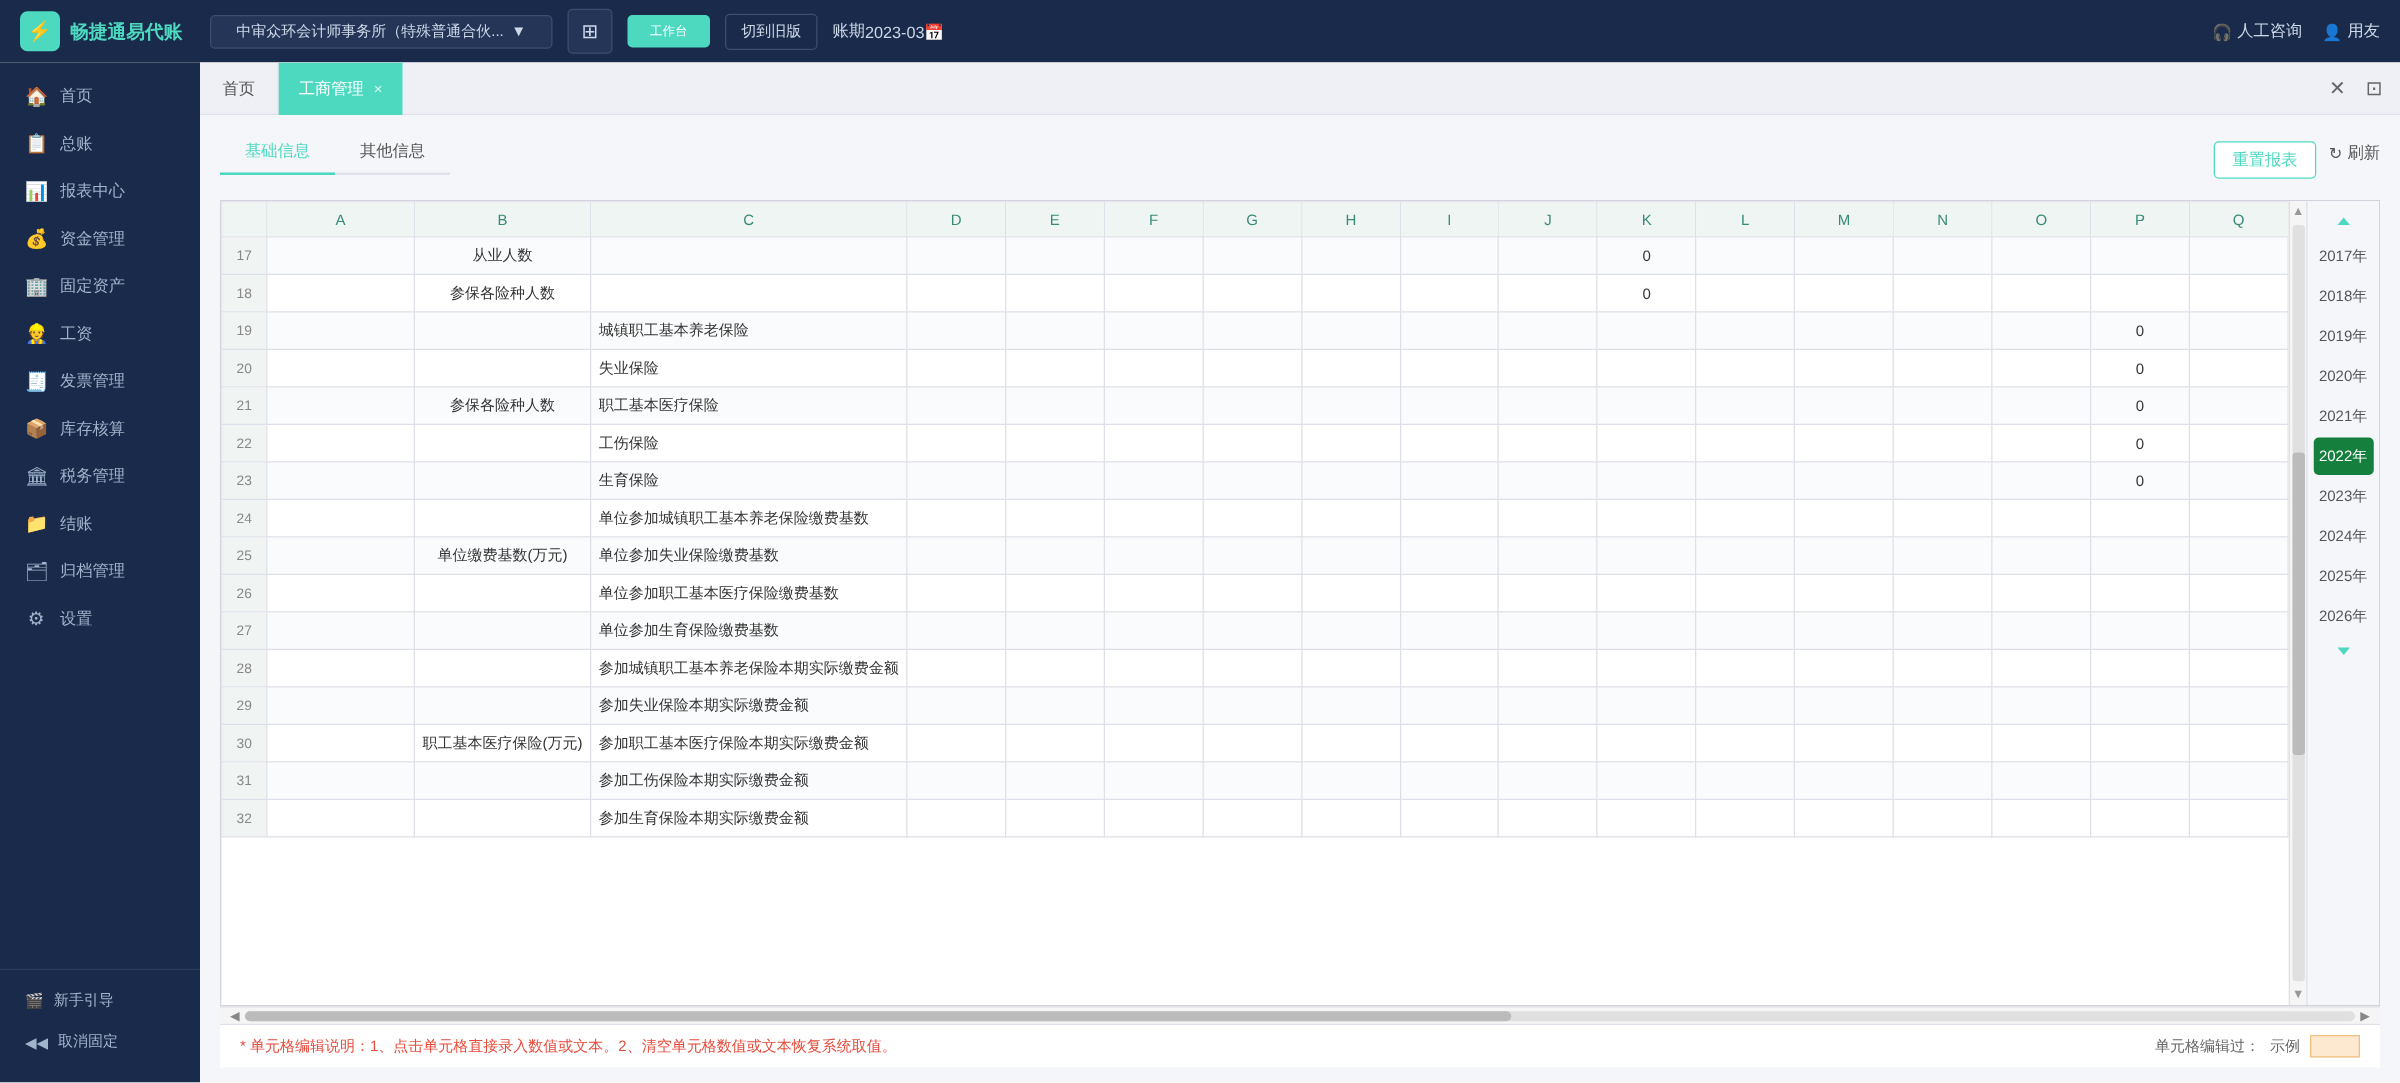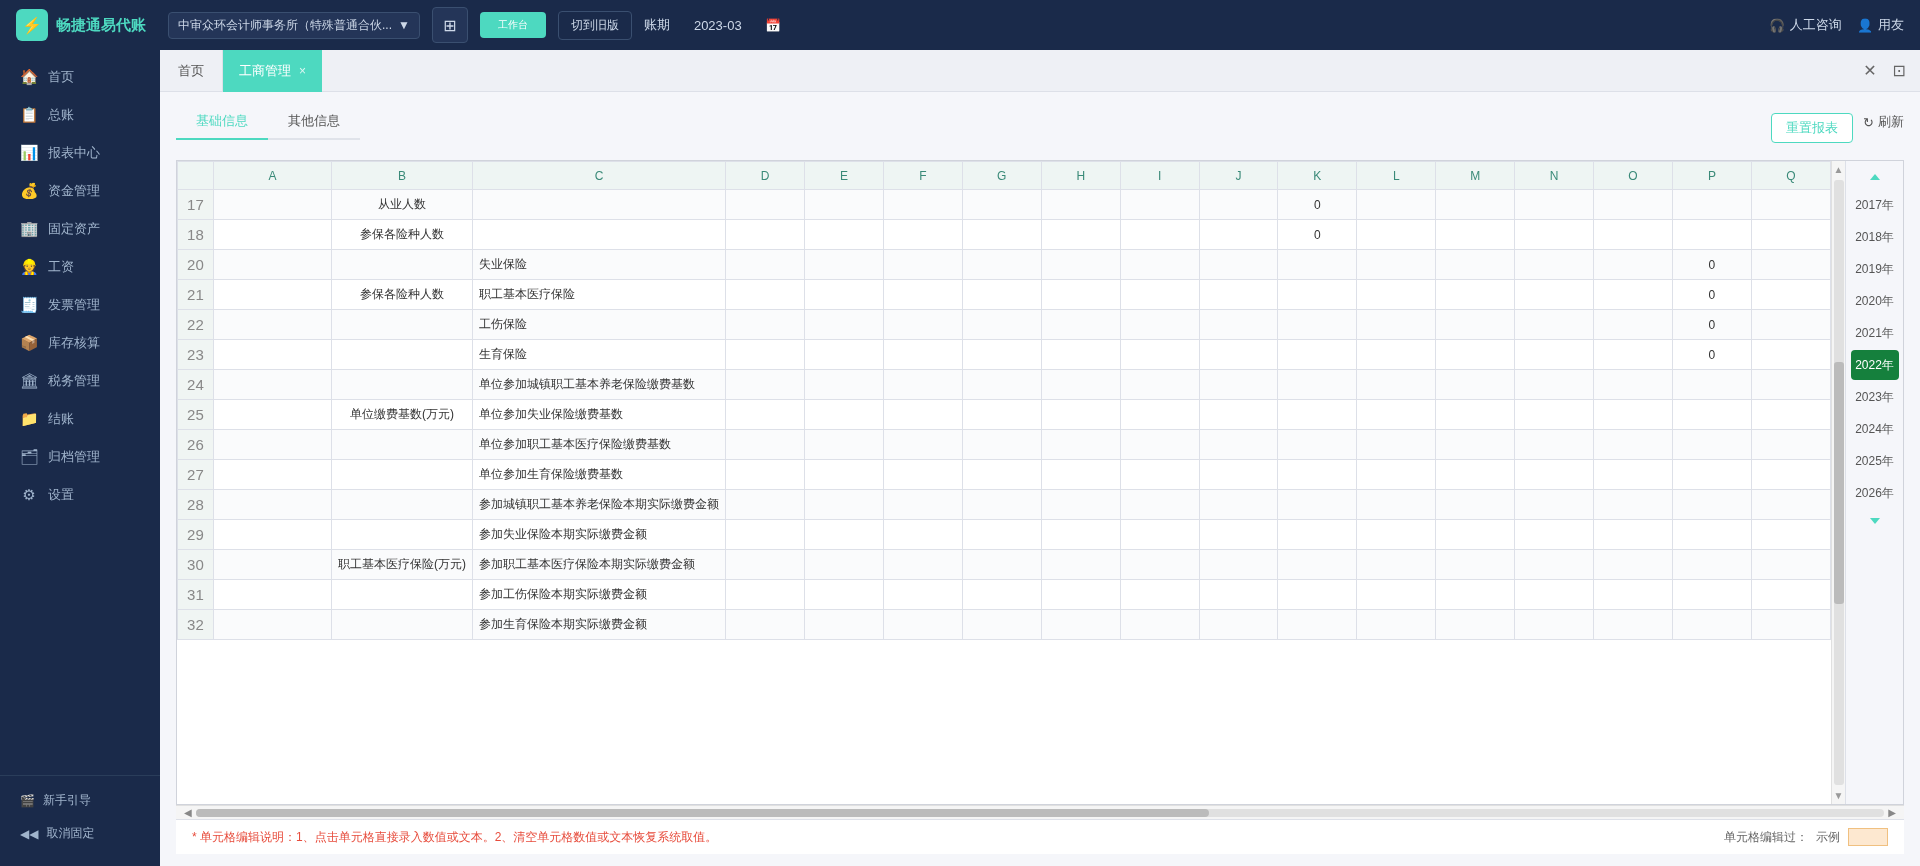--- a/index.html
+++ b/index.html
@@ -14,39 +14,39 @@
       display: flex; align-items: center; gap: 8px;
       color: #4dd9c0; font-size: 15px; font-weight: bold; min-width: 140px;
     }
     .header-logo-icon {
       width: 32px; height: 32px; background: #4dd9c0; border-radius: 6px;
       display: flex; align-items: center; justify-content: center; color: white; font-size: 16px;
     }
     .header-company {
       display: flex; align-items: center; gap: 6px;
       background: #243558; border: 1px solid #3a4f70; border-radius: 4px;
-      padding: 4px 9px; color: #cdd8e8; font-size: 12px; cursor: pointer;
+      padding: 4px 20px; color: #cdd8e8; font-size: 12px; cursor: pointer;
       max-width: 280px;
     }
     .header-company span { color: #cdd8e8; }
     .header-icon-btn {
       width: 36px; height: 36px; background: #243558; border: 1px solid #3a4f70;
       border-radius: 4px; display: flex; align-items: center; justify-content: center;
       color: #cdd8e8; cursor: pointer; font-size: 16px;
     }
     .header-workbench {
       background: #4dd9c0; color: white; border: none; border-radius: 4px;
       padding: 6px 18px; font-size: 10px; cursor: pointer; font-weight: 500;
     }
     .header-old-btn {
       background: transparent; color: #cdd8e8; border: 1px solid #3a4f70;
       border-radius: 4px; padding: 5px 12px; font-size: 12px; cursor: pointer;
     }
     .header-period {
-      display: flex; align-items: center; gap: 24px; color: #cdd8e8; font-size: 13px;
+      display: flex; align-items: center; gap: 0; color: #cdd8e8; font-size: 13px;
     }
     .header-right {
       margin-left: auto; display: flex; align-items: center; gap: 16px; color: #cdd8e8;
     }
     .header-right-item { display: flex; align-items: center; gap: 4px; cursor: pointer; font-size: 13px; }
 
     
     .main-layout { display: flex; height: calc(100vh - 50px); }
 
     
@@ -141,21 +141,21 @@
       white-space: nowrap; overflow: hidden;
     }
     table.spreadsheet thead th {
       background: #eef5f3; color: #3a8a78; font-weight: 500;
       text-align: center; height: 28px; position: sticky; top: 0; z-index: 2;
     }
     table.spreadsheet tbody td { background: white; height: 30px; }
     table.spreadsheet tbody tr:nth-child(odd) td { background: #fafbfc; }
     table.spreadsheet .row-num {
       background: #f0f5f3 !important; color: #888; text-align: center;
-      font-size: 15px; width: 36px;
+      font-size: 11px; width: 36px;
     }
     table.spreadsheet .col-a { width: 120px; text-align: center; color: #333; }
     table.spreadsheet .col-b { width: 140px; text-align: center; color: #333; }
     table.spreadsheet .col-c { width: 240px; color: #333; }
     table.spreadsheet .col-k { width: 80px; text-align: center; color: #333; }
     table.spreadsheet .col-p { width: 80px; text-align: center; color: #333; }
     table.spreadsheet .data-col { width: 80px; text-align: center; color: #333; }
     .corner-cell {
       background: #eef5f3 !important; width: 36px;
     }
@@ -386,20 +386,40 @@
                 <td class="data-col"></td>
                 <td class="col-k">0</td>
                 <td class="data-col"></td>
                 <td class="data-col"></td>
                 <td class="data-col"></td>
                 <td class="data-col"></td>
                 <td class="col-p"></td>
                 <td class="data-col"></td>
               </tr>
 
+              <tr>
+                <td class="row-num">19</td>
+                <td class="col-a"></td>
+                <td class="col-b"></td>
+                <td class="col-c">城镇职工基本养老保险</td>
+                <td class="data-col"></td>
+                <td class="data-col"></td>
+                <td class="data-col"></td>
+                <td class="data-col"></td>
+                <td class="data-col"></td>
+                <td class="data-col"></td>
+                <td class="data-col"></td>
+                <td class="col-k"></td>
+                <td class="data-col"></td>
+                <td class="data-col"></td>
+                <td class="data-col"></td>
+                <td class="data-col"></td>
+                <td class="col-p">0</td>
+                <td class="data-col"></td>
+              </tr>
 
               <tr>
                 <td class="row-num">20</td>
                 <td class="col-a"></td>
                 <td class="col-b"></td>
                 <td class="col-c">失业保险</td>
                 <td class="data-col"></td>
                 <td class="data-col"></td>
                 <td class="data-col"></td>
                 <td class="data-col"></td>

